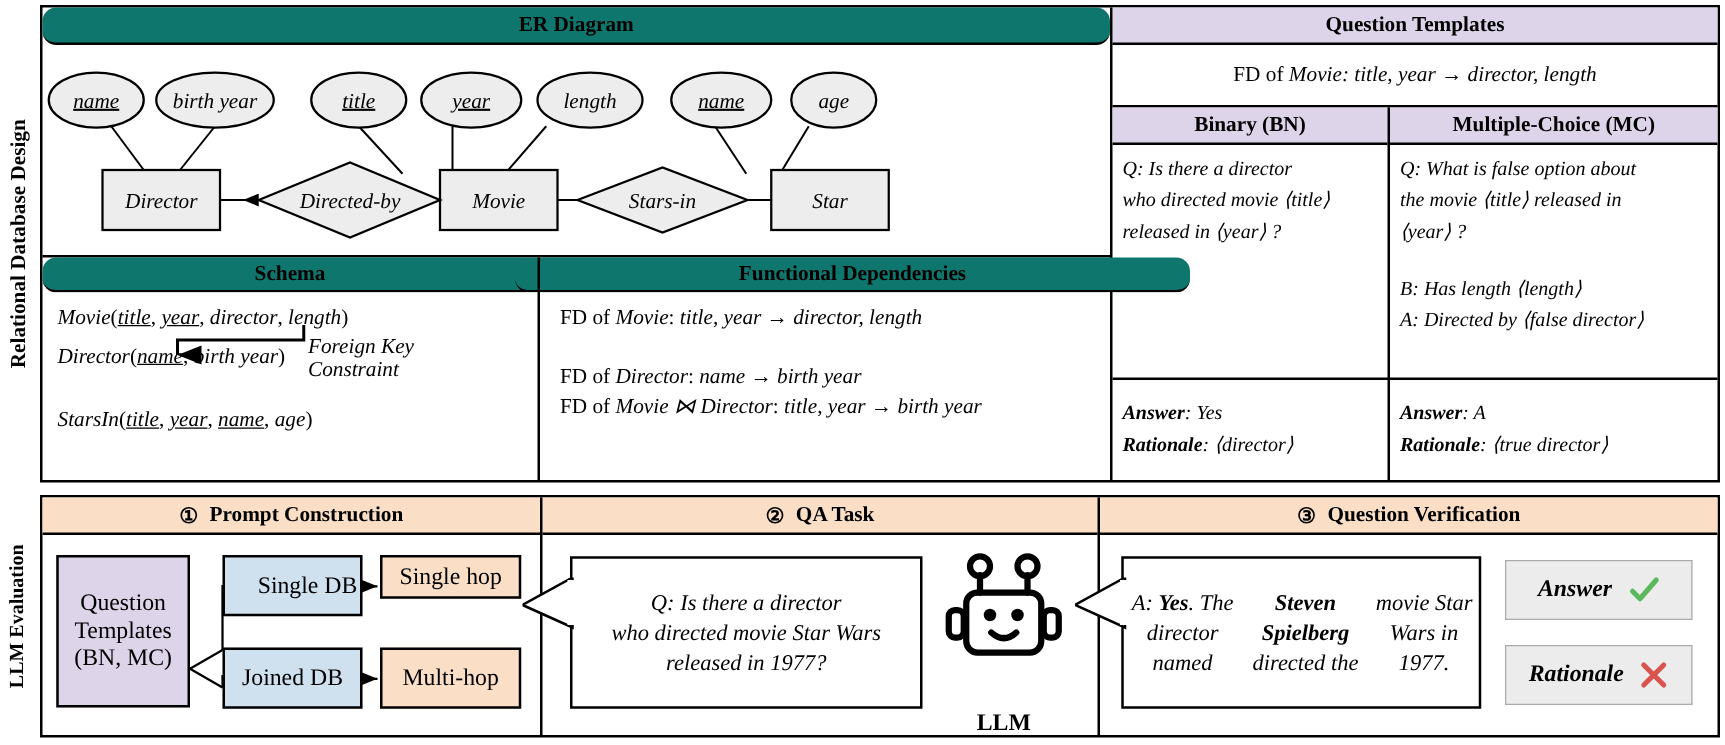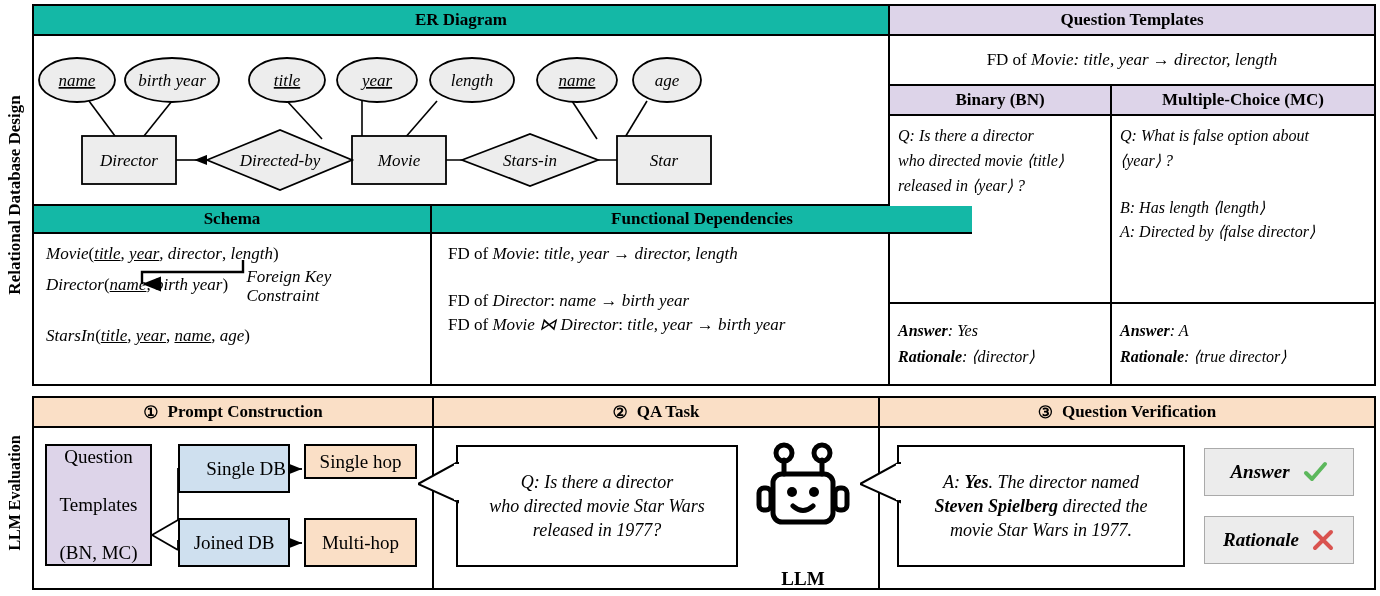--- a/index.html
+++ b/index.html
@@ -37,21 +37,21 @@
   }
   .hdr {
     position: absolute;
     display: flex; align-items: center; justify-content: center;
     font-weight: bold;
     font-size: 17px;
     border-bottom: 2px solid #000;
     font-family: "Liberation Serif", serif;
     white-space: nowrap;
   }
-  .hdr.blue   { background: #14b8a6; }
+  .hdr.blue   { background: #0f766e; border-radius: 11px; }
   .hdr.purple { background: #ddd4e9; }
   .hdr.orange { background: #fadfc6; }
   .vline { position: absolute; background: #000; width: 2px; }
   .hline { position: absolute; background: #000; height: 2px; }
 
   .cellbody {
     position: absolute;
     font-family: "Liberation Serif", serif;
     font-style: italic;
     font-size: 17px;
@@ -189,21 +189,21 @@
       <text x="248" y="130">Directed-by</text>
       <text x="498" y="130">Stars-in</text>
     </g>
   </svg>
 
   <div class="hline" style="left:34px; top:204px; width:854px;"></div>
 
   <div class="hdr blue" style="left:34px; top:206px; width:396px; height:28px;">
     <span>Schema</span>
   </div>
-  <div class="hdr blue" style="left:432px; top:206px; width:540px; height:28px;">
+  <div class="hdr blue" style="left:412px; top:206px; width:540px; height:28px;">
     <span>Functional Dependencies</span>
   </div>
   <div class="vline" style="left:430px; top:206px; height:178px;"></div>
 
   <div class="cellbody" style="left:46px; top:242px; width:380px;">
     <div class="tline" style="">
       <span>Movie</span><span class="rm">(</span><span class="up">title</span><span class="rm">, </span><span class="up">year</span><span class="rm">, </span><span>director</span><span class="rm">, </span><span>length</span><span class="rm">)</span>
     </div>
     <div class="tline" style="position:relative; margin-bottom:18px;">
       <span>Director</span><span class="rm">(</span><span class="up">name</span><span class="rm">, </span><span>birth year</span><span class="rm">)</span>
@@ -254,20 +254,21 @@
   <div class="vline" style="left:1110px; top:86px; height:298px;"></div>
 
   <div class="cellbody" style="left:898px; top:124px; width:206px; font-size:16px; line-height:1.55;">
     <div>Q: Is there a director</div>
     <div>who directed movie ⟨title⟩</div>
     <div>released in ⟨year⟩ ?</div>
   </div>
 
   <div class="cellbody" style="left:1120px; top:124px; width:250px; font-size:16px; line-height:1.55;">
     <div>Q: What is false option about</div>
+    <div>the movie ⟨title⟩ released in</div>
     <div>⟨year⟩ ?</div>
     <div style="height:22px;"></div>
     <div>B: Has length ⟨length⟩</div>
     <div>A: Directed by ⟨false director⟩</div>
   </div>
 
   <div class="hline" style="left:890px; top:302px; width:484px;"></div>
 
   <div class="cellbody" style="left:1120px; top:318px; width:250px; font-size:16px; line-height:1.6;">
     <div>
@@ -303,21 +304,21 @@
   </div>
   <div class="hdr orange" style="left:880px; top:398px; width:494px; height:30px;">
     <span style="display:flex; gap:9px; align-items:center;">
       <span>③</span>
       <span>Question Verification</span>
     </span>
   </div>
   <div class="vline" style="left:432px; top:398px; height:190px;"></div>
   <div class="vline" style="left:878px; top:398px; height:190px;"></div>
 
-  <div class="fbox purple" style="left:45px; top:444px; width:107px; height:122px; flex-direction:column;justify-content:space-between;">
+  <div class="fbox purple" style="left:45px; top:444px; width:107px; height:122px; flex-direction:column;">
     <span>Question</span>
     <span>Templates</span>
     <span>(BN, MC)</span>
   </div>
   <div class="fbox blue" style="left:178px; top:444px; width:112px; height:49px;padding-left:24px;">
     <span>Single DB</span>
   </div>
   <div class="fbox blue" style="left:178px; top:518px; width:112px; height:49px;">
     <span>Joined DB</span>
   </div>
@@ -367,21 +368,21 @@
       <rect x="80" y="48" width="12" height="22" rx="5"></rect>
       <path d="M38,66 Q48,75 58,66"></path>
     </g>
     <circle cx="37" cy="52" r="5" fill="#000"></circle>
     <circle cx="59" cy="52" r="5" fill="#000"></circle>
   </svg>
   <div class="llm-label" style="left:755px; top:568px; width:96px;">
     <span>LLM</span>
   </div>
 
-  <div class="bubble" style="left:897px; top:445px; width:288px; height:122px; flex-direction:column;">
+  <div class="bubble" style="left:897px; top:445px; width:288px; height:122px; ">
     <span>
       <span>A: </span><b>Yes</b><span>. The director named</span>
     </span>
     <span>
       <b>Steven Spielberg</b><span> directed the</span>
     </span>
     <span>movie Star Wars in 1977.</span>
   </div>
   <svg style="position:absolute; left:860px; top:462px;" width="44" height="50">
     <polygon points="40,0 0,22 40,40" fill="#fff" stroke="#000" stroke-width="2"></polygon>

